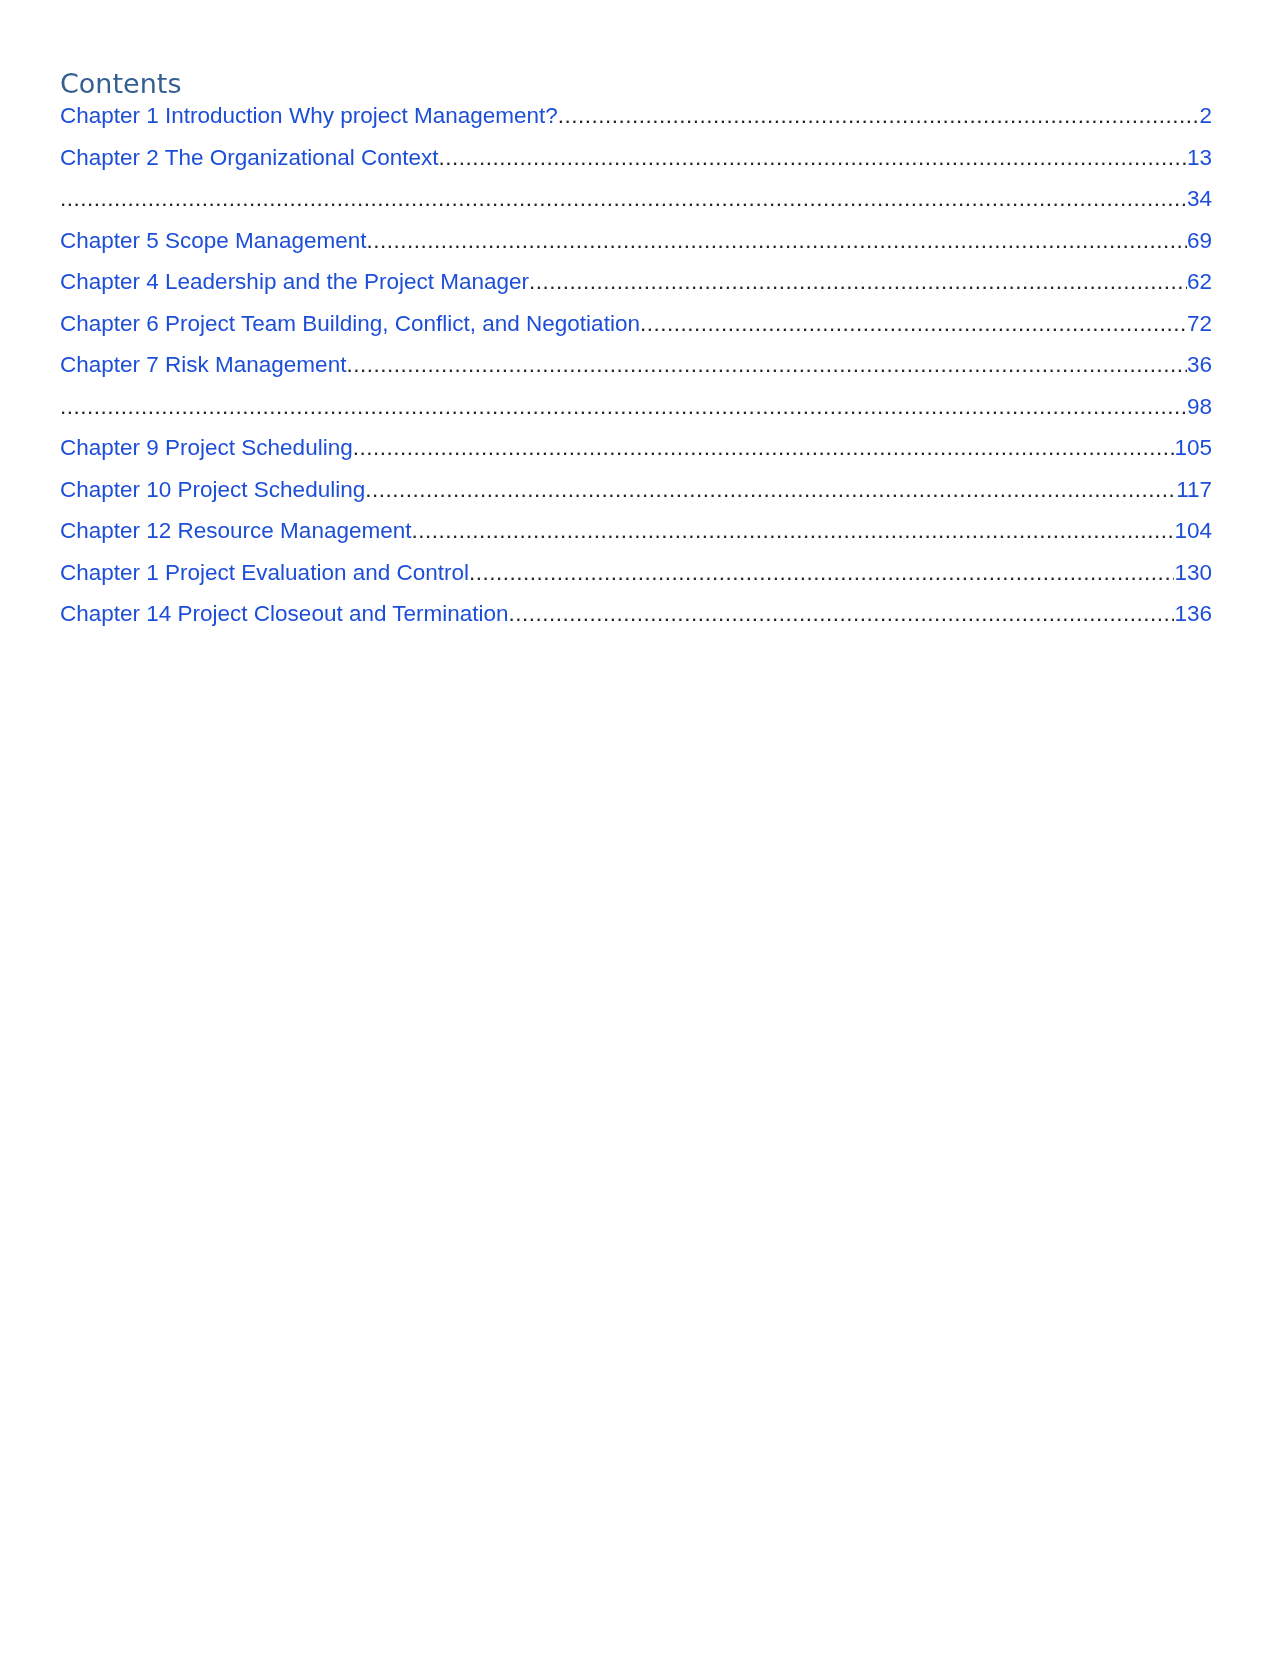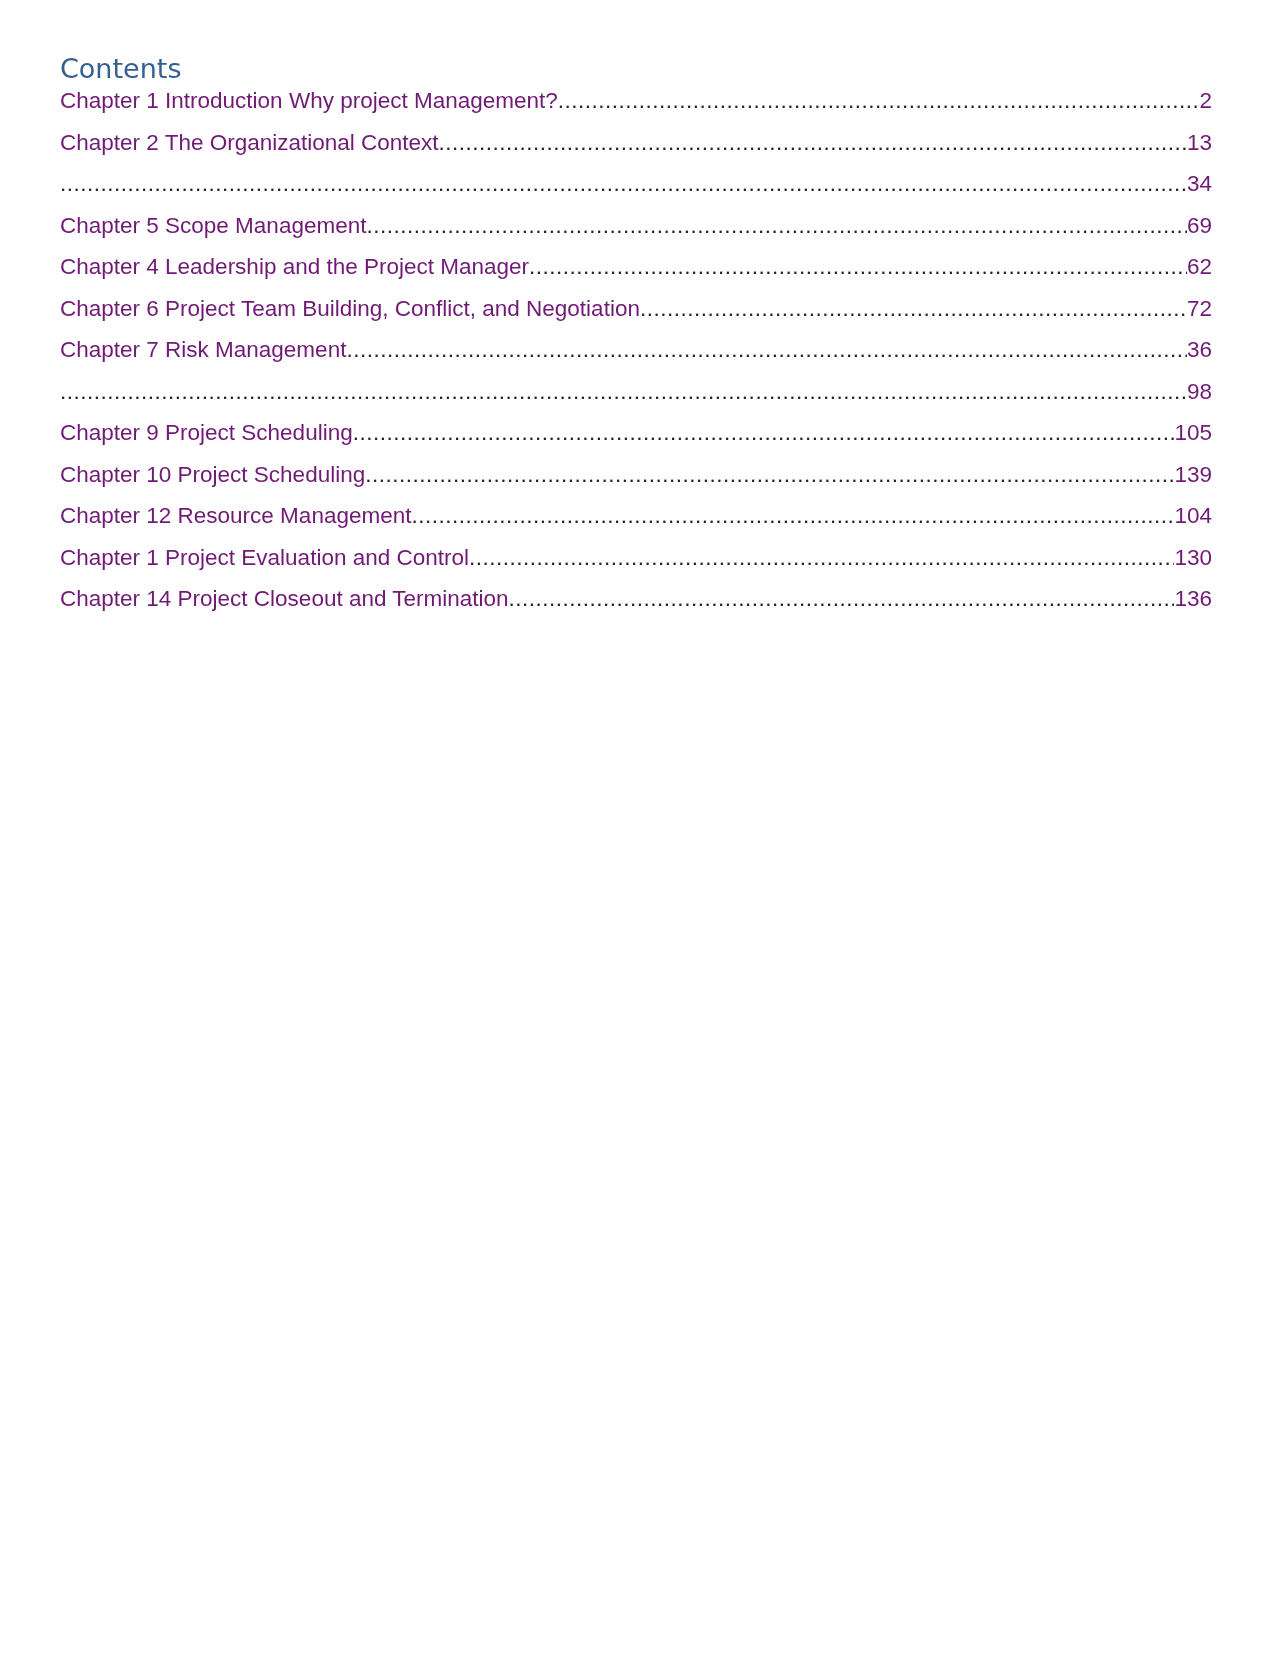--- a/index.html
+++ b/index.html
@@ -1,32 +1,32 @@
 <!DOCTYPE html>
 <html><head>
   <meta charset="utf-8">
   <style>
     html, body { margin: 0; padding: 0; background: #ffffff; }
     body { width: 1280px; height: 1656px; position: relative; overflow: hidden; }
-    .page { position: absolute; left: 60px; top: 51px; width: 1152px; }
+    .page { position: absolute; left: 60px; top: 66px; width: 1152px; }
     .toc-title {
       font-family: "DejaVu Sans", sans-serif;
       font-size: 27px;
       color: #365f91;
       line-height: 36px;
       margin: 0 0 0 0;
       font-weight: normal;
     }
     .toc-list { margin: 0; padding: 0; list-style: none; }
     .toc-entry {
       display: flex;
       align-items: baseline;
       font-family: "Liberation Sans", sans-serif;
       font-size: 22.5px;
-      color: #701a75;
+      color: #1d4ed8;
       height: 41.5px;
       line-height: 28px;
       white-space: nowrap;
       overflow: hidden;
       cursor: pointer;
     }
     .toc-entry .label { flex: 0 0 auto; }
     .toc-entry .leader {
       flex: 1 1 auto;
       overflow: hidden;
@@ -84,21 +84,21 @@
         <span class="page-num">98</span>
       </li>
     <li class="toc-entry">
         <span class="label">Chapter 9 Project Scheduling</span>
         <span class="leader"></span>
         <span class="page-num">105</span>
       </li>
     <li class="toc-entry">
         <span class="label">Chapter 10 Project Scheduling</span>
         <span class="leader"></span>
-        <span class="page-num">139</span>
+        <span class="page-num">117</span>
       </li>
     <li class="toc-entry">
         <span class="label">Chapter 12 Resource Management</span>
         <span class="leader"></span>
         <span class="page-num">104</span>
       </li>
     <li class="toc-entry">
         <span class="label">Chapter 1 Project Evaluation and Control</span>
         <span class="leader"></span>
         <span class="page-num">130</span>

